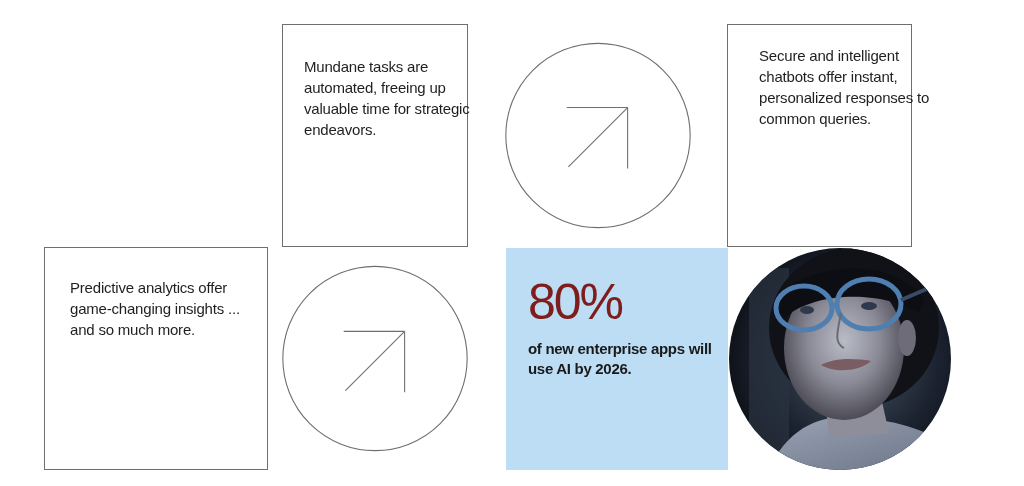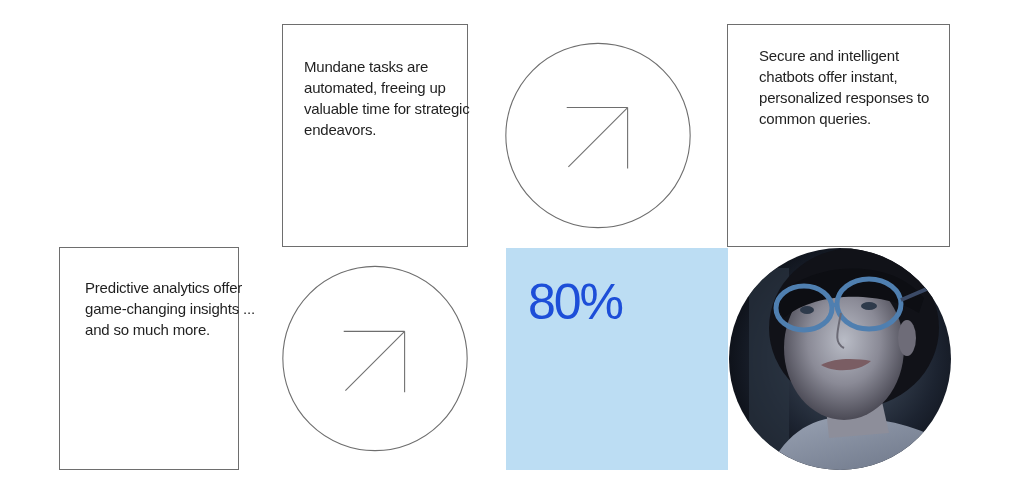--- a/index.html
+++ b/index.html
@@ -44,21 +44,21 @@
     .stat-card {
       background: #bcddf3;
     }
     .stat-value {
       position: absolute;
       left: 22px;
       top: 26px;
       font-size: 50px;
       line-height: 56px;
       letter-spacing: -2px;
-      color: #1d4ed8;
+      color: #7f1d1d;
       font-weight: 400;
     }
     .stat-desc {
       position: absolute;
       left: 22px;
       top: 91px;
       margin: 0;
       font-size: 15px;
       line-height: 20px;
       font-weight: 700;
@@ -82,39 +82,40 @@
 
   <div class="cell circle-cell" style="left:505px; top:24px;">
     <svg width="223" height="223" viewBox="0 0 223 223">
       <circle cx="111.5" cy="111.5" r="110.5" fill="none" stroke="#6e6e6e" stroke-width="1.3"></circle>
       <line x1="76" y1="149" x2="147" y2="78" stroke="#6e6e6e" stroke-width="1.3"></line>
       <line x1="74" y1="78" x2="147" y2="78" stroke="#6e6e6e" stroke-width="1.3"></line>
       <line x1="147" y1="78" x2="147" y2="151" stroke="#6e6e6e" stroke-width="1.3"></line>
     </svg>
   </div>
 
-  <div class="cell boxed text-card" style="left:727px; top:24px; width:223px;padding-left:24px;">
+  <div class="cell boxed text-card" style="left:727px; top:24px; width:185px;padding-left:24px;">
     <p style="left:31px; top:20px; width:180px;">Secure and intelligent chatbots offer instant, personalized responses to common queries.</p>
   </div>
 
-  <div class="cell boxed text-card" style="left:59px; top:247px; width:180px;">
+  <div class="cell boxed text-card" style="left:44px; top:247px; width:224px;">
     <p style="left:25px; top:29px; width:170px;">Predictive analytics offer game-changing insights ... and so much more.</p>
   </div>
 
   <div class="cell circle-cell" style="left:282px; top:247px;">
     <svg width="223" height="223" viewBox="0 0 223 223">
       <circle cx="111.5" cy="111.5" r="110.5" fill="none" stroke="#6e6e6e" stroke-width="1.3"></circle>
       <line x1="76" y1="150" x2="147" y2="79" stroke="#6e6e6e" stroke-width="1.3"></line>
       <line x1="74" y1="79" x2="147" y2="79" stroke="#6e6e6e" stroke-width="1.3"></line>
       <line x1="147" y1="79" x2="147" y2="152" stroke="#6e6e6e" stroke-width="1.3"></line>
     </svg>
   </div>
 
   <div class="cell stat-card" style="left:506px; top:248px; width:222px; height:222px;">
     <div class="stat-value">80%</div>
+    <p class="stat-desc" style="width:185px;">of new enterprise apps will use AI by 2026.</p>
   </div>
 
   <div class="photo" style="left:729px; top:248px; width:222px; height:222px;">
     <svg width="222" height="222" viewBox="0 0 222 222">
       <defs>
         <radialGradient id="bg" cx="55%" cy="50%" r="65%">
           <stop offset="0%" stop-color="#4a5868"></stop>
           <stop offset="60%" stop-color="#1c2330"></stop>
           <stop offset="100%" stop-color="#06080d"></stop>
         </radialGradient>

